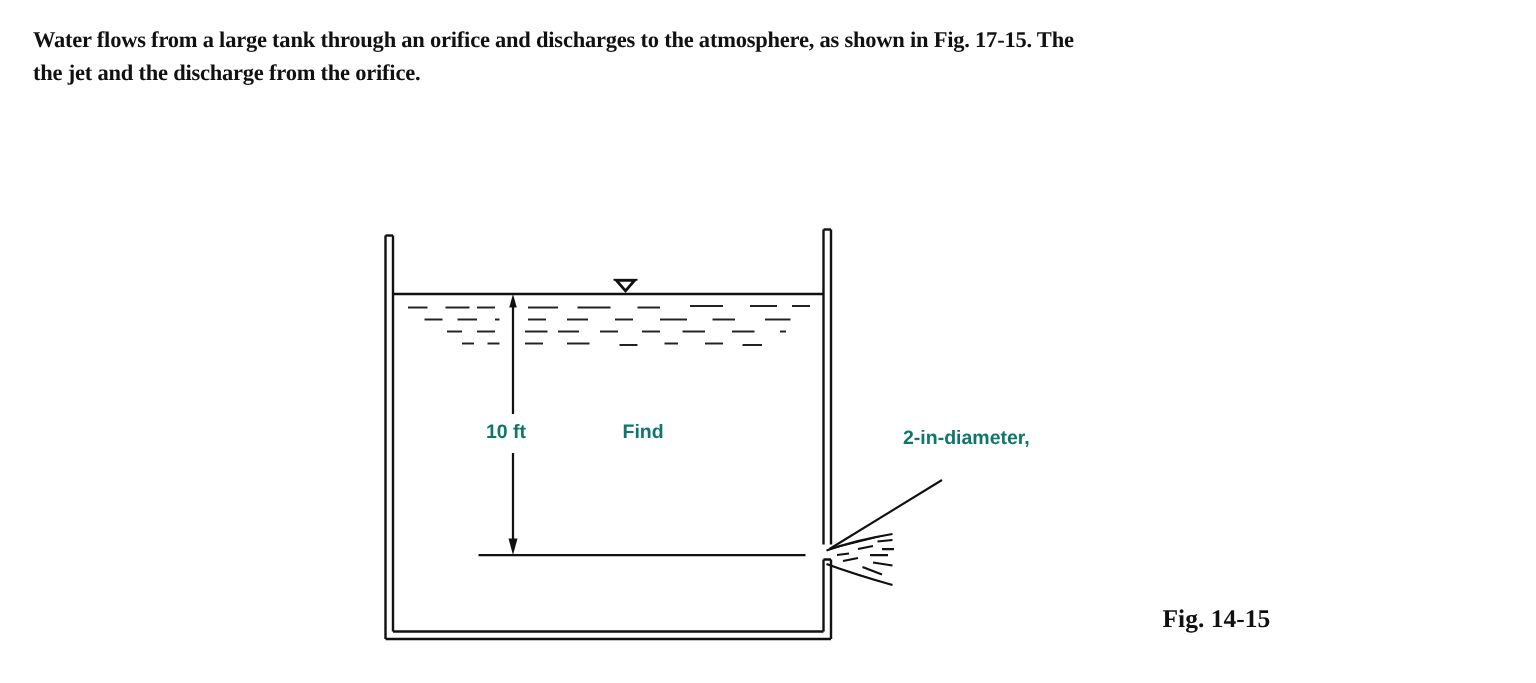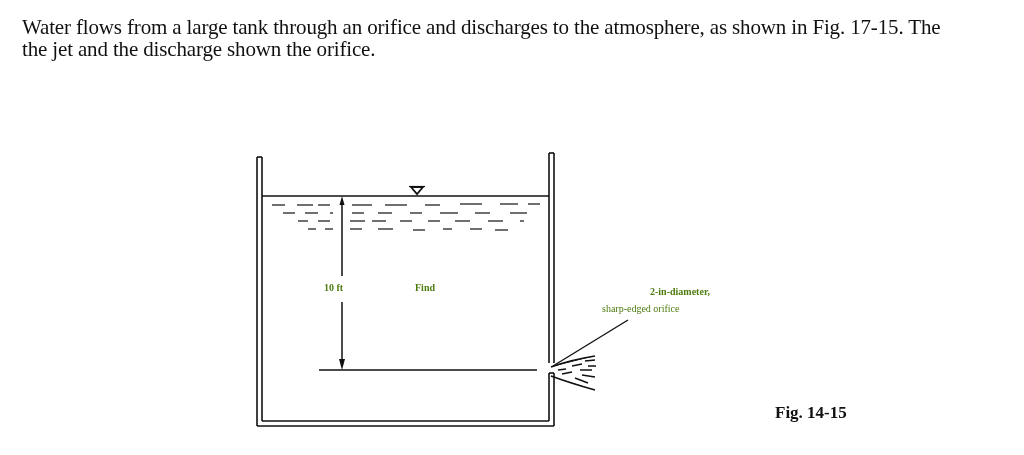--- a/index.html
+++ b/index.html
@@ -13,63 +13,63 @@
       position: relative;
       overflow: hidden;
       font-family: "Liberation Serif", "DejaVu Serif", serif;
       color: #111111;
     }
     .problem {
       position: absolute;
       left: 22px;
       top: 16px;
       width: 990px;
-      font-size: 21px;
+      font-size: 15px;
       line-height: 22px;
-      font-weight: normal;
+      font-weight: bold;
       letter-spacing: -0.15px;
       margin: 0;
     }
     .problem span { display: block; white-space: nowrap; }
     .figure {
       position: absolute;
       left: 0;
       top: 0;
       width: 1024px;
       height: 455px;
     }
     .lbl {
       position: absolute;
-      font-family: Liberation Serif, serif;
+      font-family: Liberation Sans, sans-serif;
       font-weight: bold;
-      font-size: 10px;
+      font-size: 13px;
       line-height: 17px;
       white-space: nowrap;
-      color: #4d7c0f;
+      color: #0f766e;
     }
     .lbl-height { left: 324px; top: 279px; }
     .lbl-water { left: 415px; top: 279px; }
     .lbl-orifice { left: 602px; top: 283px; font-weight: normal; }
     .lbl-orifice span { display: block; }
-    .lbl-orifice .l1 { font-weight: bold; margin-left: 48px; }
+    .lbl-orifice .l1 { font-weight: bold; }
     .caption {
       position: absolute;
       left: 775px;
       top: 403px;
       font-size: 17px;
       font-weight: bold;
       white-space: nowrap;
     }
   </style>
 </head>
 <body>
 
 <div class="problem">
   <span>Water flows from a large tank through an orifice and discharges to the atmosphere, as shown in Fig. 17-15. The</span>
-  <span>the jet and the discharge shown the orifice.</span>
+  <span>the jet and the discharge from the orifice.</span>
 </div>
 
 <div class="figure">
   <svg width="1024" height="455" viewBox="0 0 1024 455" xmlns="http://www.w3.org/2000/svg">
     <g stroke="#111" fill="none" stroke-width="1.6">
 
       <path d="M257 157 L257 426"></path>
       <path d="M262 157 L262 421"></path>
       <path d="M257 157 L262 157"></path>
 
@@ -151,16 +151,15 @@
       <line x1="588" y1="366" x2="596" y2="366"></line>
     </g>
 
     <line x1="553" y1="366" x2="628" y2="320" stroke="#111" stroke-width="1.4"></line>
   </svg>
 
   <div class="lbl lbl-height">10 ft</div>
   <div class="lbl lbl-water">Find</div>
   <div class="lbl lbl-orifice">
     <span class="l1">2-in-diameter,</span>
-    <span class="l2">sharp-edged orifice</span>
   </div>
   <div class="caption">Fig. 14-15</div>
 </div>
 
 </body></html>

